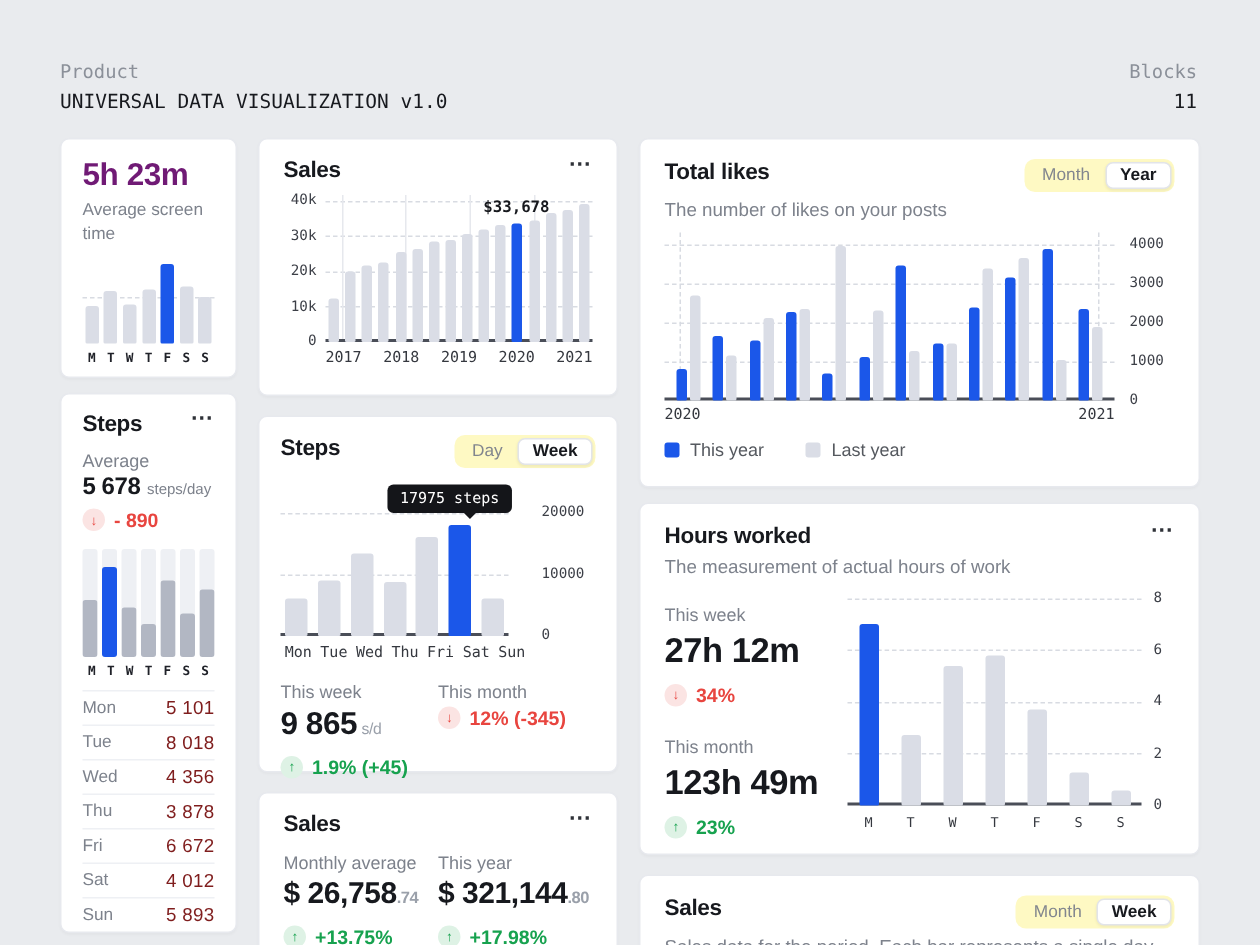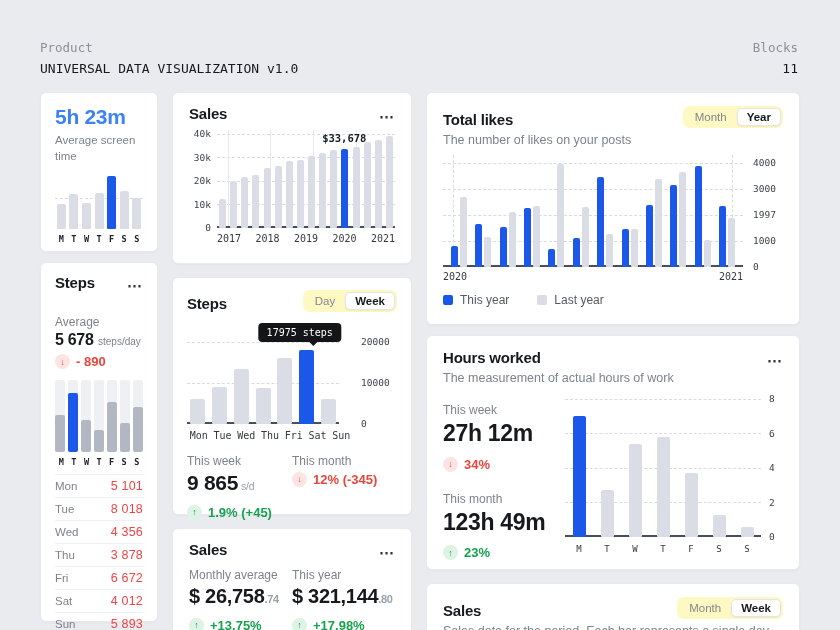--- a/index.html
+++ b/index.html
@@ -7,21 +7,21 @@
   .page{position:relative;width:840px;height:630px;overflow:hidden;background:#e9ebee}
 
   
   .hdr{position:absolute;left:40px;right:42px;top:40px;display:flex;justify-content:space-between}
   .hdr-right{text-align:right}
   .hdr-eyebrow{font-family:"DejaVu Sans Mono",monospace;font-size:12.5px;color:#8b9099}
   .hdr-title{font-family:"DejaVu Sans Mono",monospace;font-size:13px;color:#17191e;margin-top:6px}
 
   
   .card{position:absolute;background:#fff;border:1px solid #e7e9ee;border-radius:6px;box-sizing:border-box;box-shadow:0 1px 2px rgba(23,25,31,.03)}
-  .card-head{display:flex;justify-content:space-between;align-items:flex-end}
+  .card-head{display:flex;justify-content:space-between;align-items:flex-start}
   .card-title{margin:0;font-size:15px;font-weight:700;letter-spacing:-.2px;color:#17191e}
   .dots{color:#2f3238;font-size:15px;font-weight:bold;letter-spacing:1px;line-height:10px;cursor:pointer}
   .sub{font-size:12.5px;color:#7d828c;margin-top:5px}
 
   
   .tg{display:flex;background:#fef9c3;border-radius:7px;padding:2px;font-size:11.5px;align-items:center}
   .tg-opt{padding:3px 10px;border-radius:5px;color:#82868e;cursor:pointer;white-space:nowrap}
   .tg-opt.on{background:#fff;color:#17191e;font-weight:700;border:1px solid #e2e4e9;box-shadow:0 1px 2px rgba(0,0,0,.06);padding:2px 9px}
 
   
@@ -60,28 +60,28 @@
   .stat-unit{font-size:10.5px;color:#9aa0aa;font-weight:400;margin-left:3px}
   .cents{font-size:11px;color:#9aa0aa;font-weight:700}
   .badge{display:inline-flex;align-items:center;gap:6px;font-weight:700;font-size:13px}
   .badge .badge-ic{width:15px;height:15px;border-radius:50%;display:inline-flex;align-items:center;justify-content:center;font-size:9px;font-weight:bold;flex:none}
   .badge.up{color:var(--positive,#17a24f)}
   .badge.up .badge-ic{background:#def2e5;color:var(--positive,#17a24f)}
   .badge.down{color:var(--negative,#e8453f)}
   .badge.down .badge-ic{background:#fbe4e3;color:var(--negative,#e8453f)}
 
   
-  .big-value{font-size:21px;font-weight:700;letter-spacing:-.3px;color:#3b82f6}
+  .big-value{font-size:21px;font-weight:700;letter-spacing:-.3px;color:#701a75}
   .muted-label{font-size:11.5px;color:#7d828c;line-height:1.35;margin-top:4px}
   .avg-row{margin-top:2px}
   .avg-num{font-size:16px;font-weight:700;letter-spacing:-.3px}
   .avg-unit{font-size:10px;color:#7d828c}
   .dt-row{display:flex;justify-content:space-between;align-items:center;height:22px;border-top:1px solid #eef0f4}
   .dt-day{font-size:11.5px;color:#7d828c}
-  .dt-val{font-size:12.5px;color:#ef4444;font-weight:500;letter-spacing:.2px}
+  .dt-val{font-size:12.5px;color:#7f1d1d;font-weight:500;letter-spacing:.2px}
   .legend{display:flex;gap:28px;margin-top:11px}
   .lg-item{display:flex;align-items:center;gap:7px;font-size:12px;color:#55595f}
   .lg-sq{width:10px;height:10px;border-radius:2px;display:inline-block}
 </style>
 </head>
 <body>
 
 <div class="page">
 
   <div class="hdr">
@@ -133,21 +133,21 @@
         <span>S</span>
         <span>S</span>
       </div>
   </section>
 
   <section class="card" style="left:40px;top:262px;width:118px;height:360px;padding:11px 14px">
     <div class="card-head">
       <h2 class="card-title">Steps</h2>
       <span class="dots">⋯</span>
     </div>
-    <div class="stat-label" style="margin-top:24px">Average</div>
+    <div class="stat-label" style="margin-top:9px">Average</div>
     <div class="avg-row">
       <span class="avg-num">5 678</span>
       <span class="avg-unit">steps/day</span>
     </div>
     <div class="badge down" style="margin-top:5px">
       <span class="badge-ic">
           <span class="arr">↓</span>
         </span>
       <span class="badge-txt">- 890</span>
     </div>
@@ -473,21 +473,21 @@
             </div>
             <div class="bgroup" style="display: flex; align-items: flex-end; gap: 2px;">
               <div class="bar hl" style="width: 7px; height: 61px;"></div>
               <div class="bar" style="width: 7px; height: 49px;"></div>
             </div>
           </div>
       </div>
       <div class="ylabs" style="width:30px;height:112px;margin-left:10px">
           <span style="top: 3px; left: 0px; right: auto;">4000</span>
           <span style="top: 29px; left: 0px; right: auto;">3000</span>
-          <span style="top: 55px; left: 0px; right: auto;">1997</span>
+          <span style="top: 55px; left: 0px; right: auto;">2000</span>
           <span style="top: 81px; left: 0px; right: auto;">1000</span>
           <span style="top: 107px; left: 0px; right: auto;">0</span>
         </div>
     </div>
     <div class="xlabs ends" style="margin-right:40px;margin-top:4px">
         <span>2020</span>
         <span>2021</span>
       </div>
     <div class="legend">
       <span class="lg-item">

